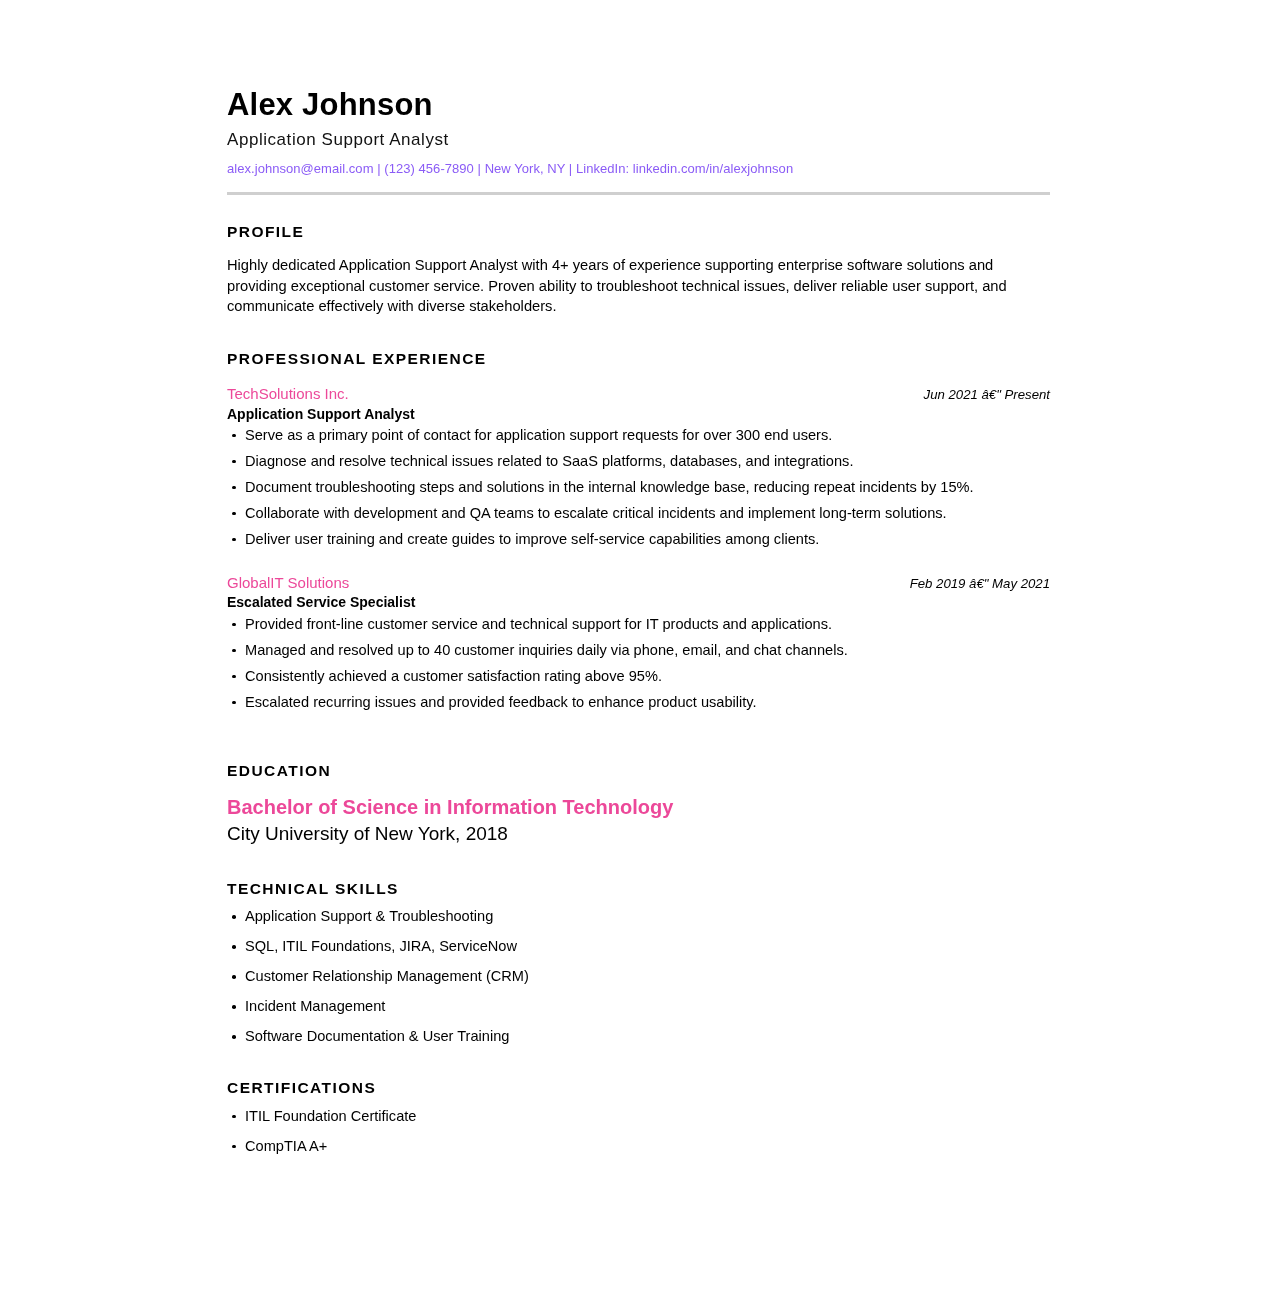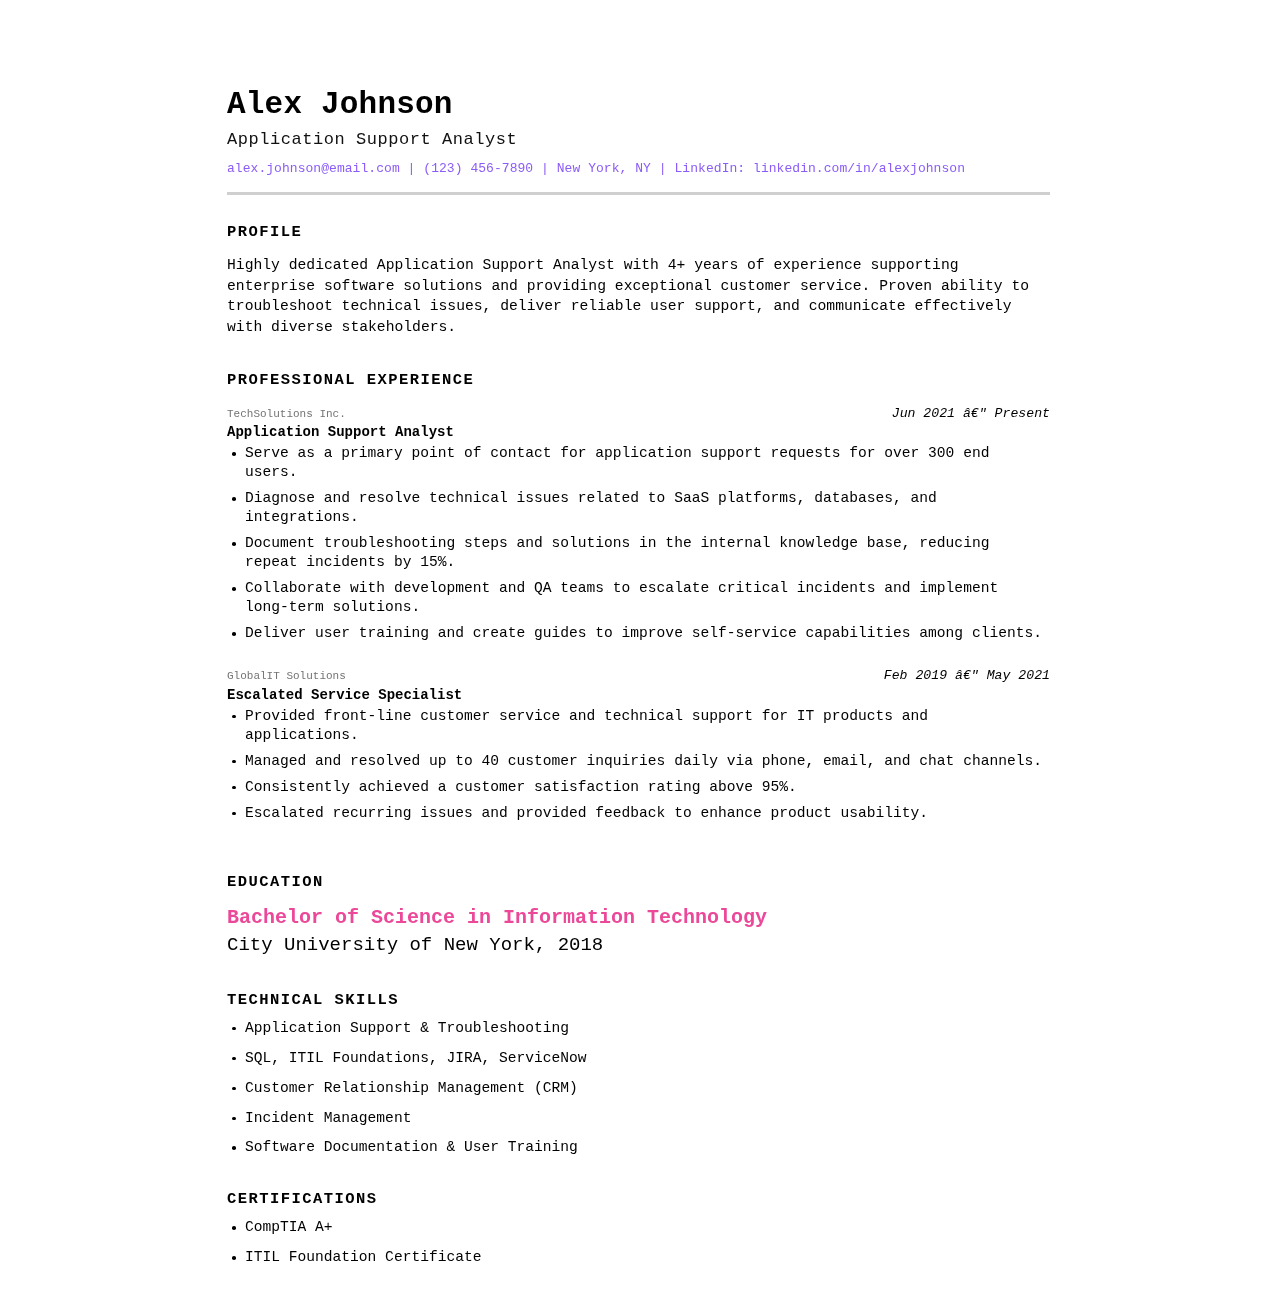--- a/index.html
+++ b/index.html
@@ -15,21 +15,20 @@
     color: #000000;
     -webkit-font-smoothing: antialiased;
   }
   .page {
     width: 1140px;
     min-height: 1300px;
     box-sizing: border-box;
     padding: 8px;
     background: #ffffff;
     position: relative;
-    font-family: Liberation Mono, monospace;
   }
   .resume {
     position: absolute;
     left: 227px;
     top: 0;
     width: 823px;
   }
 
   
   .hdr {
@@ -94,23 +93,23 @@
   
   .job { margin-top: 16px; }
   .job + .job { margin-top: 25px; }
   .job-head {
     display: flex;
     justify-content: space-between;
     align-items: baseline;
     width: 823px;
   }
   .job-company {
-    font-size: 11px;
+    font-size: 15px;
     line-height: 1.25;
-    color: #737373;
+    color: #ec4899;
   }
   .job-dates {
     font-size: 13.2px;
     font-style: italic;
     line-height: 1.25;
     color: #000;
     white-space: nowrap;
   }
   .job-role {
     font-size: 14px;
@@ -227,19 +226,19 @@
         <li>SQL, ITIL Foundations, JIRA, ServiceNow</li>
         <li>Customer Relationship Management (CRM)</li>
         <li>Incident Management</li>
         <li>Software Documentation &amp; User Training</li>
       </ul>
     </div>
 
     <div class="section">
       <h2 class="sec-title sec-cert">CERTIFICATIONS</h2>
       <ul class="bullets spaced">
+        <li>ITIL Foundation Certificate</li>
         <li>CompTIA A+</li>
-        <li>ITIL Foundation Certificate</li>
       </ul>
     </div>
 
   </div>
 </div>
 
 </body></html>

